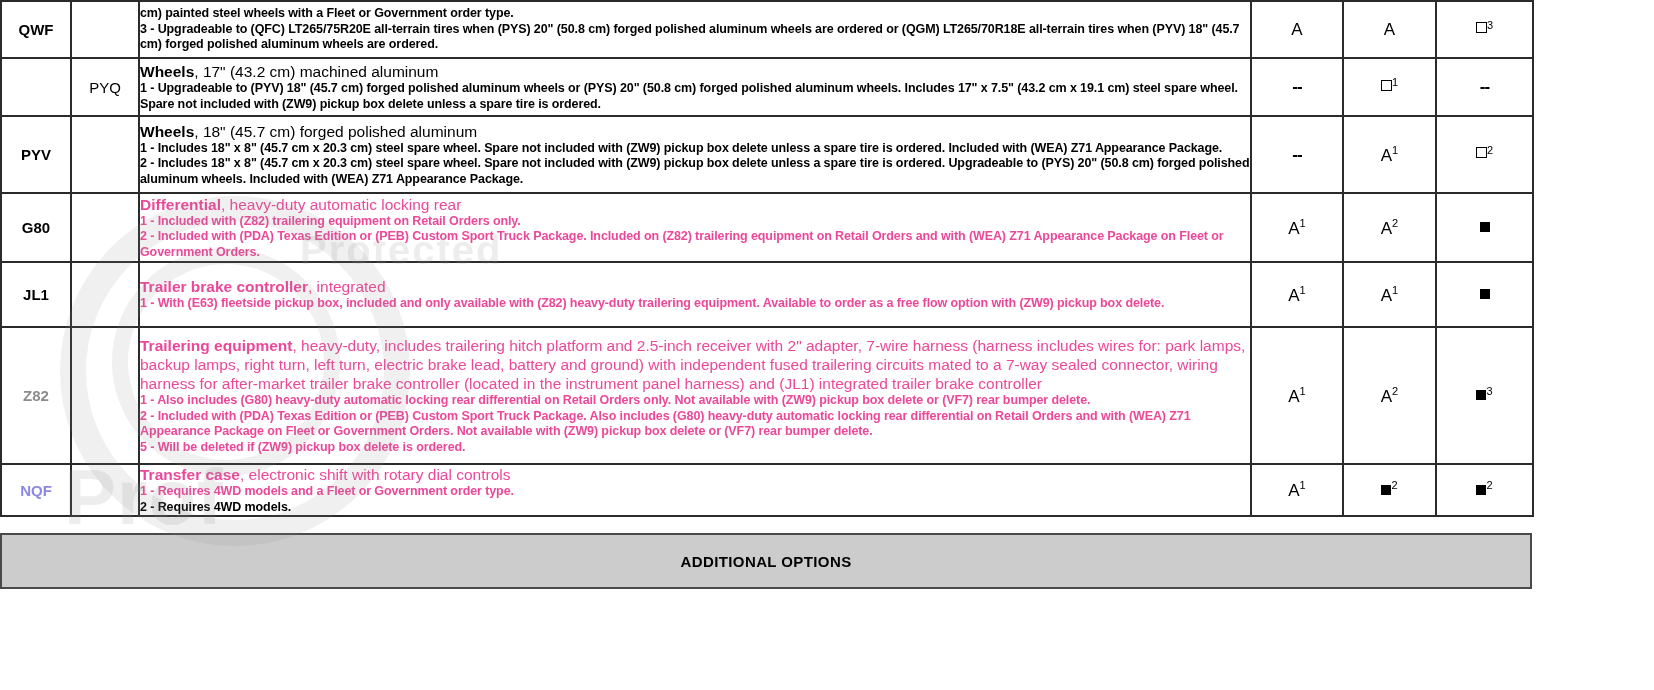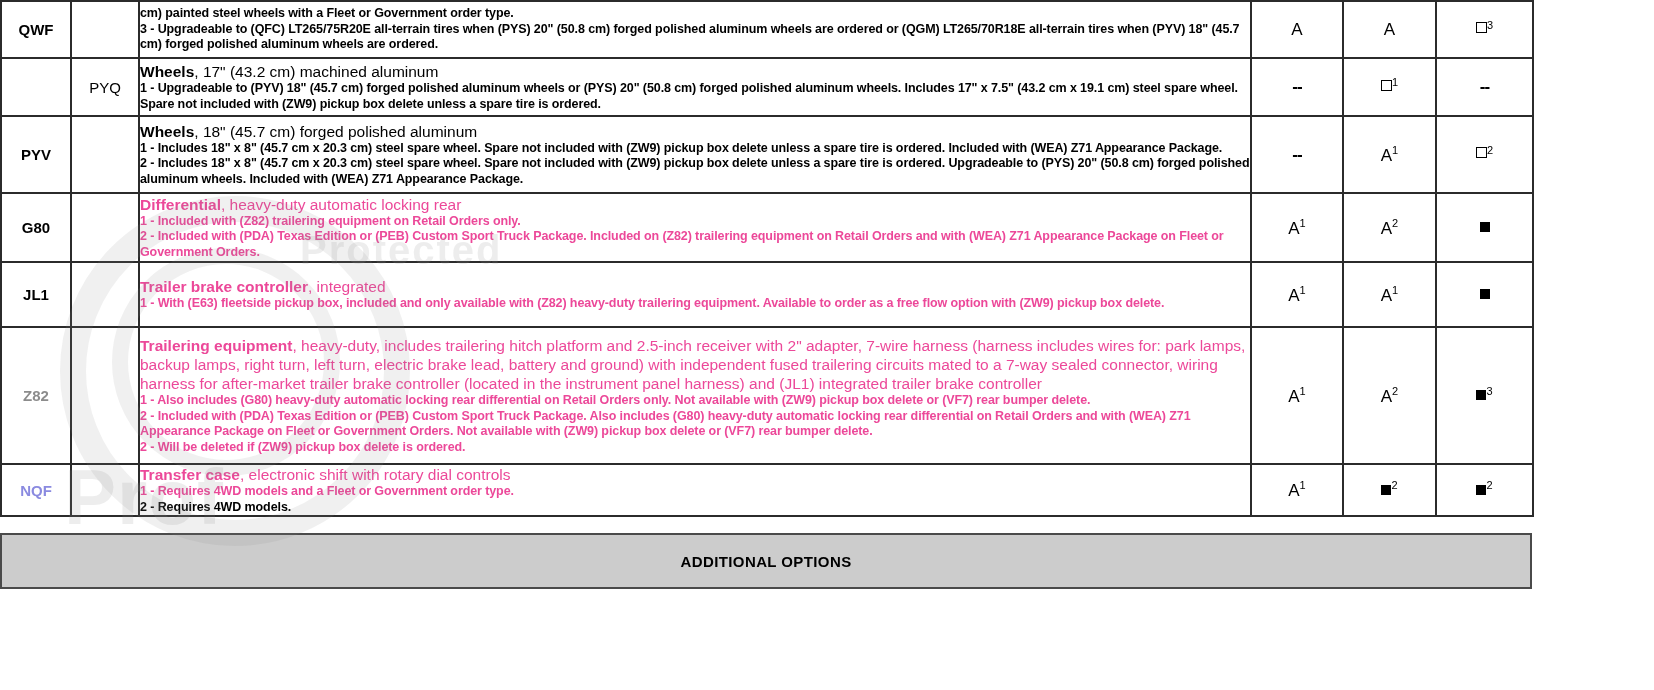--- a/index.html
+++ b/index.html
@@ -190,21 +190,21 @@
           <td class="val">A<sup>1</sup></td>
           <td class="val"><span class="sqf"></span></td>
         </tr>
         <tr style="height: 137px;">
           <td class="code faded-code">Z82</td>
           <td class="code2"></td>
           <td class="desc faded">
             <div class="title"><b>Trailering equipment</b>, heavy-duty, includes trailering hitch platform and 2.5-inch receiver with 2" adapter, 7-wire harness (harness includes wires for: park lamps, backup lamps, right turn, left turn, electric brake lead, battery and ground) with independent fused trailering circuits mated to a 7-way sealed connector, wiring harness for after-market trailer brake controller (located in the instrument panel harness) and (JL1) integrated trailer brake controller</div>
             <div class="note">1 - Also includes (G80) heavy-duty automatic locking rear differential on Retail Orders only. Not available with (ZW9) pickup box delete or (VF7) rear bumper delete.</div>
             <div class="note">2 - Included with (PDA) Texas Edition or (PEB) Custom Sport Truck Package. Also includes (G80) heavy-duty automatic locking rear differential on Retail Orders and with (WEA) Z71 Appearance Package on Fleet or Government Orders. Not available with (ZW9) pickup box delete or (VF7) rear bumper delete.</div>
-            <div class="note">2 - Will be deleted if (ZW9) pickup box delete is ordered.</div>
+            <div class="note">5 - Will be deleted if (ZW9) pickup box delete is ordered.</div>
           </td>
           <td class="val">A<sup>1</sup></td>
           <td class="val">A<sup>2</sup></td>
           <td class="val"><span class="sqf"></span><sup>3</sup></td>
         </tr>
         <tr style="height: 52px;">
           <td class="code link-code">NQF</td>
           <td class="code2"></td>
           <td class="desc faded">
             <div class="title"><b>Transfer case</b>, electronic shift with rotary dial controls</div>

